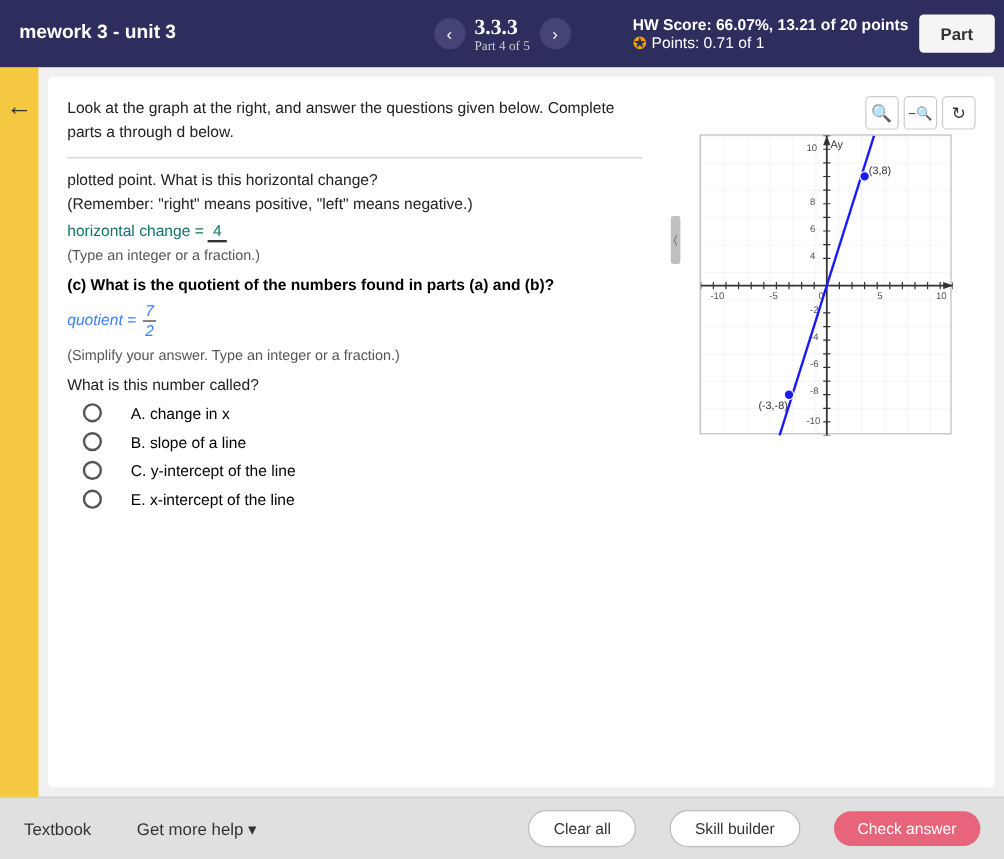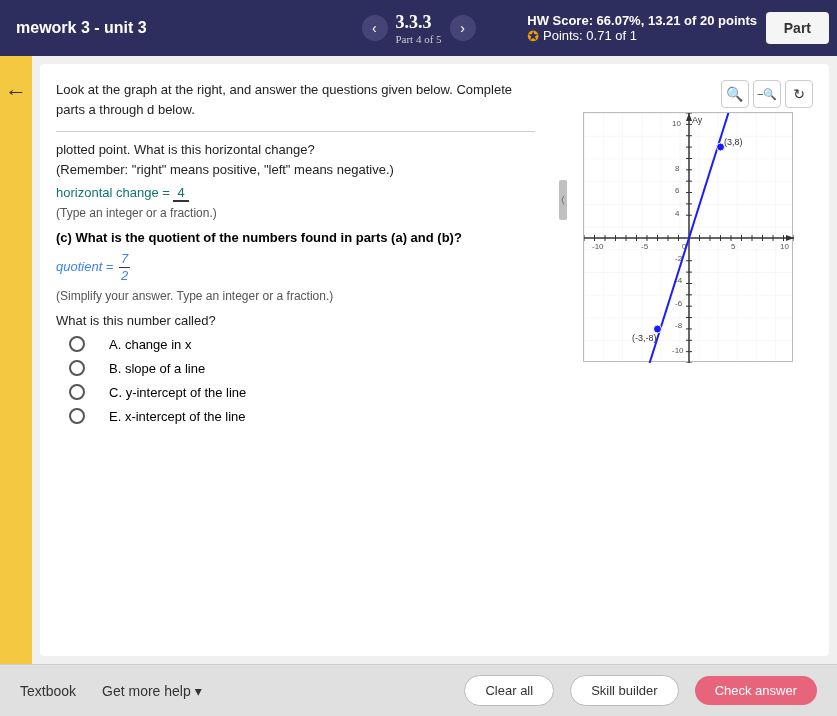--- a/index.html
+++ b/index.html
@@ -269,21 +269,21 @@
       border: 1px solid #bbb;
     }
 
     
     .footer {
       background: #e0e0e0;
       height: 52px;
       display: flex;
       align-items: center;
       padding: 0 20px;
-      gap: 16px;
+      gap: 28px;
       border-top: 1px solid #ccc;
     }
     .footer-textbook {
       font-size: 14px;
       color: #333;
       cursor: pointer;
       text-decoration: none;
     }
     .footer-help {
       font-size: 14px;

